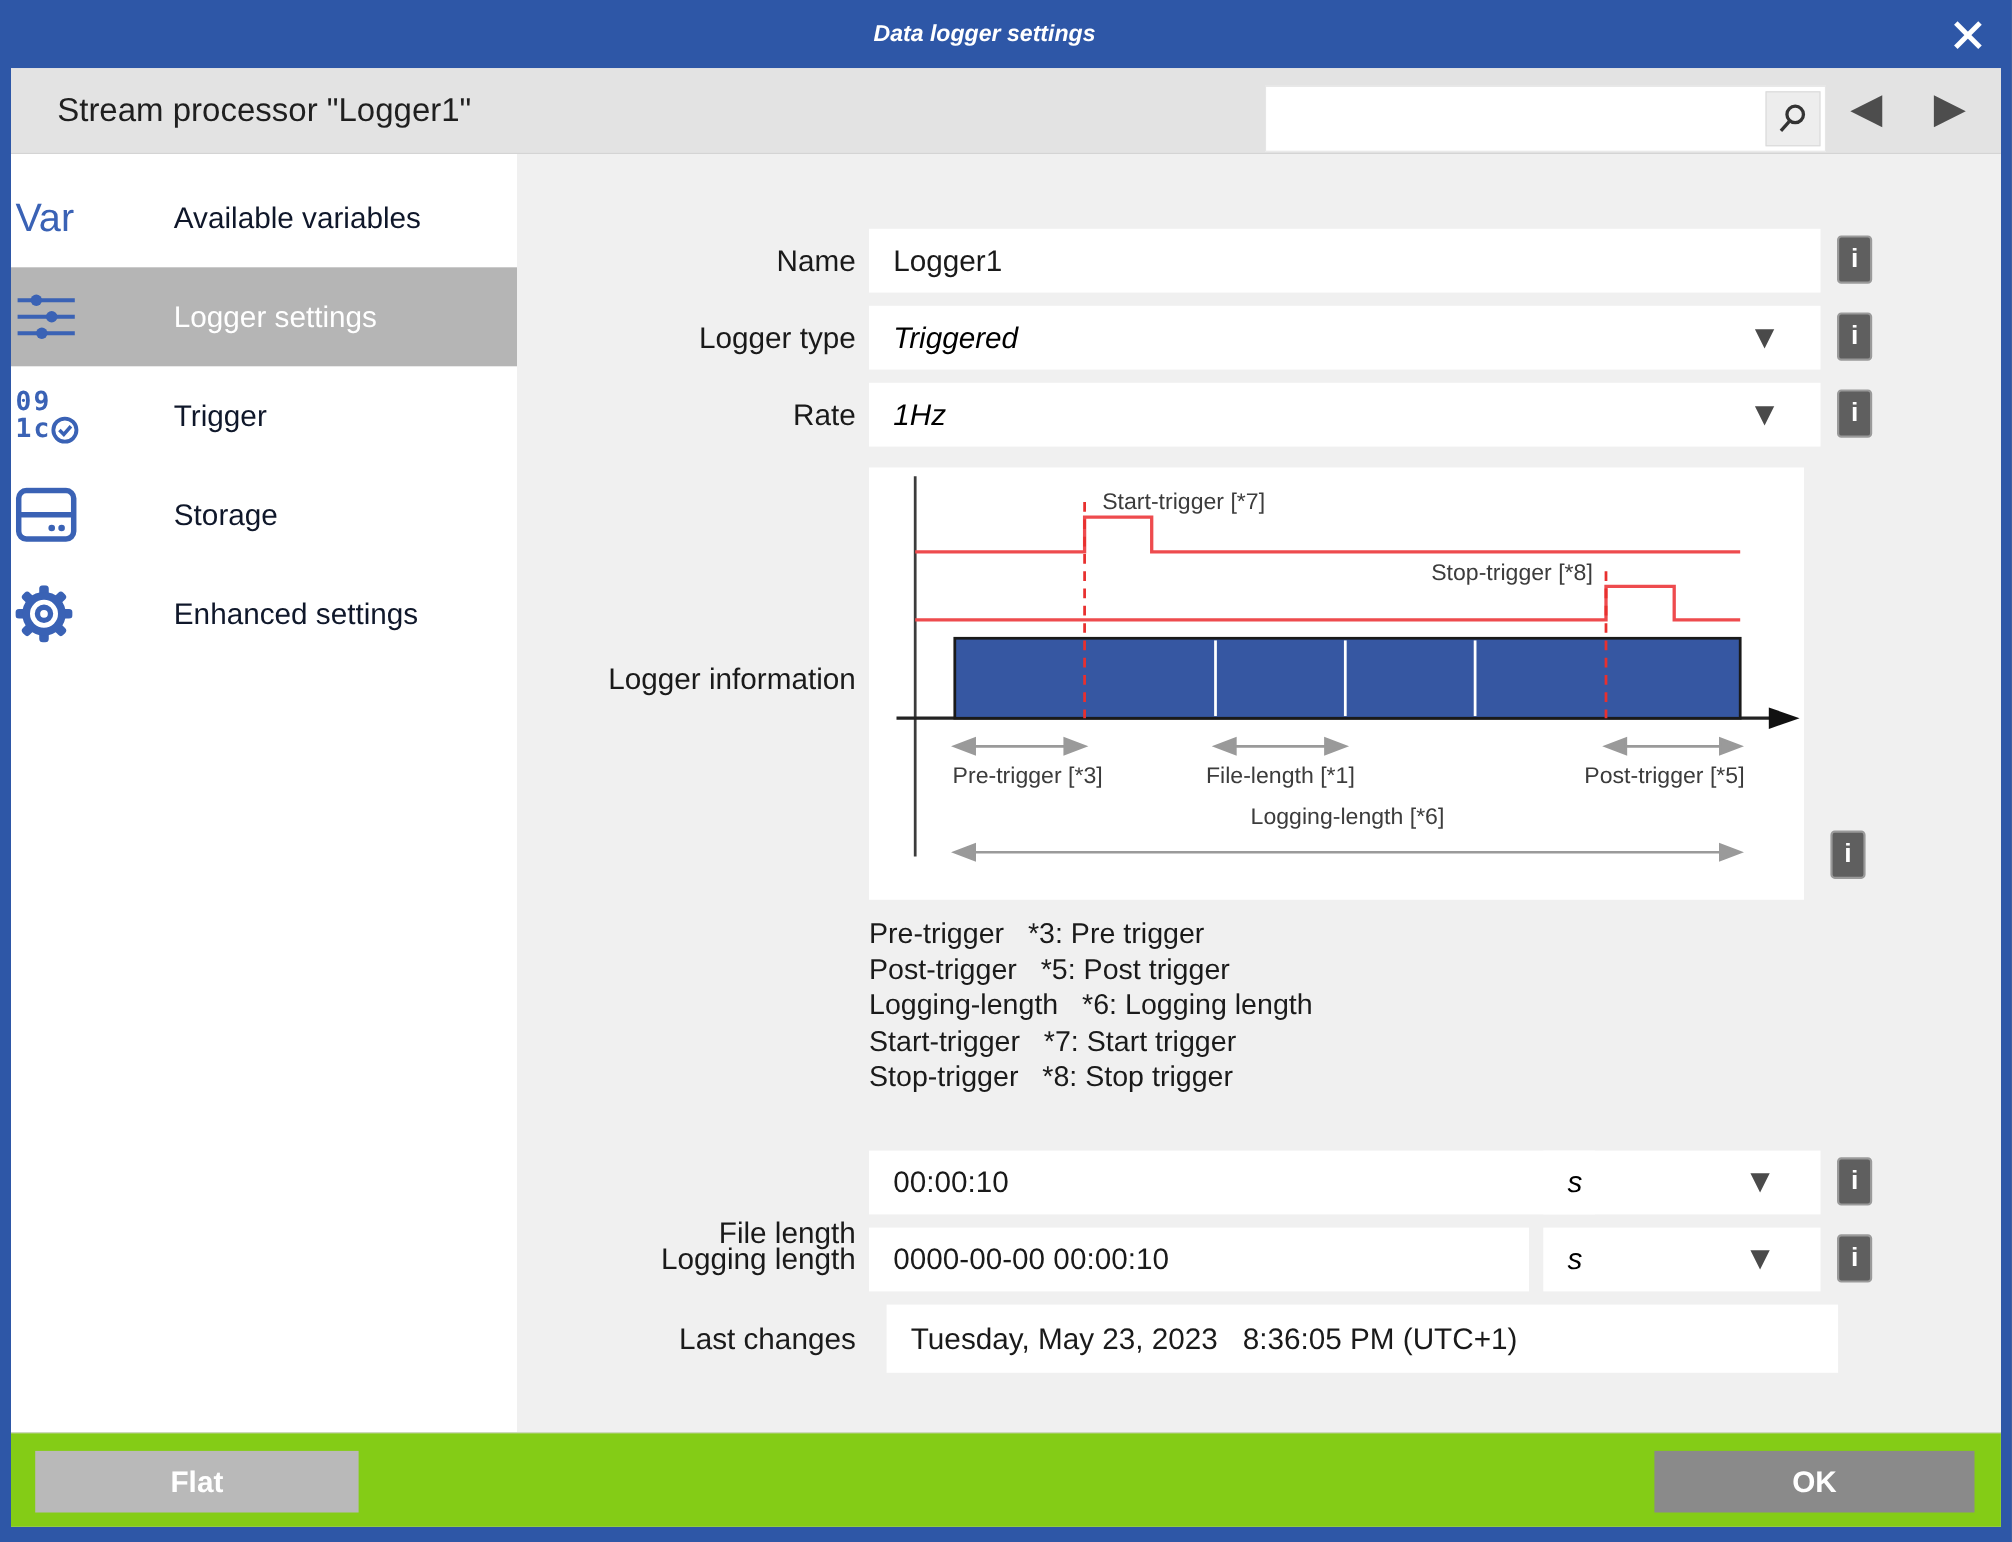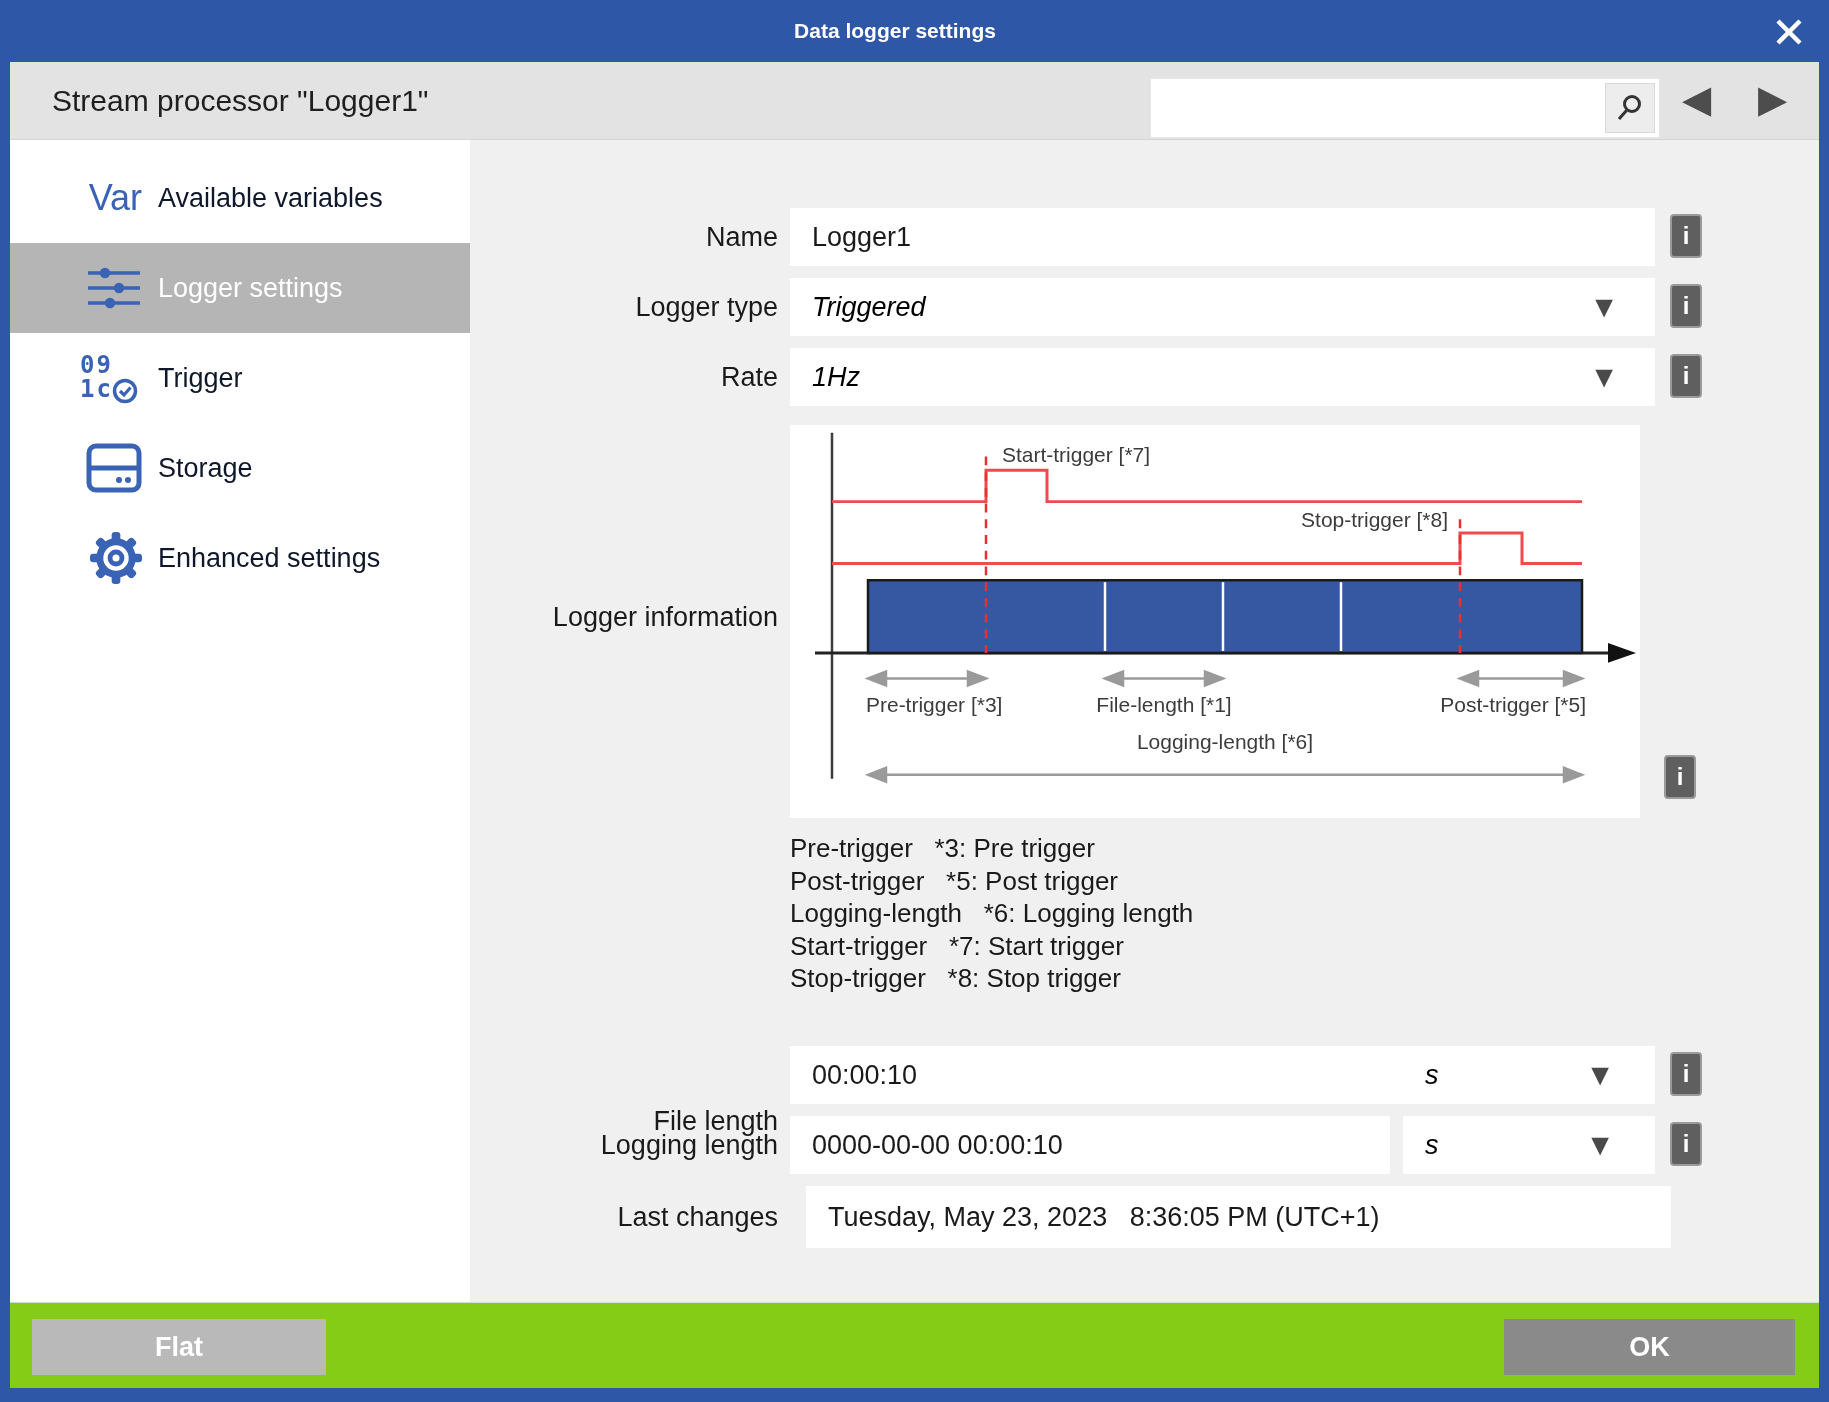--- a/index.html
+++ b/index.html
@@ -7,21 +7,21 @@
   body { font-family:"Liberation Sans", sans-serif; }
   .window {
     position:relative; width:1829px; height:1402px;
     background:#2e57a7; overflow:hidden;
   }
   
   .titlebar { position:absolute; left:0; top:0; width:1829px; height:62px; }
   .titlebar .title {
     position:absolute; left:0; top:0; width:1790px; height:62px;
     line-height:62px; text-align:center; color:#ffffff;
-    font-size:21px; font-weight:bold;
+    font-size:21px; font-weight:bold;font-style:italic;
   }
   .close-btn {
     position:absolute; right:22px; top:14px; width:36px; height:36px;
     display:flex; align-items:center; justify-content:center; cursor:pointer;
   }
   
   .inner {
     position:absolute; left:10px; top:62px; width:1809px; height:1326px;
     background:#f0f0f0;
   }
@@ -56,22 +56,22 @@
   .nav-next { left:1748px; }
   
   .sidebar {
     position:absolute; left:0; top:78px; width:460px; height:1162px;
     background:#ffffff;
   }
   .side-item {
     position:absolute; left:0; width:460px; height:90px; cursor:pointer;
   }
   .side-item .icon-cell {
-    position:absolute; left:22px; top:0; width:110px; height:90px;
-    display:flex; align-items:center; justify-content:flex-end;
+    position:absolute; left:4px; top:0; width:110px; height:90px;
+    display:flex; align-items:center; justify-content:flex-start;
   }
   .side-item .side-label {
     position:absolute; left:148px; top:0; height:90px; line-height:90px;
     font-size:27px; color:#0f172a;
   }
   .side-item.selected { background:#b5b5b5; }
   .side-item.selected .side-label { color:#ffffff; }
   .var-text { font-size:36px; color:#3a62b5; }
   .trig-icon { position:relative; width:62px; height:52px; }
   .trig-icon .trig-line {

